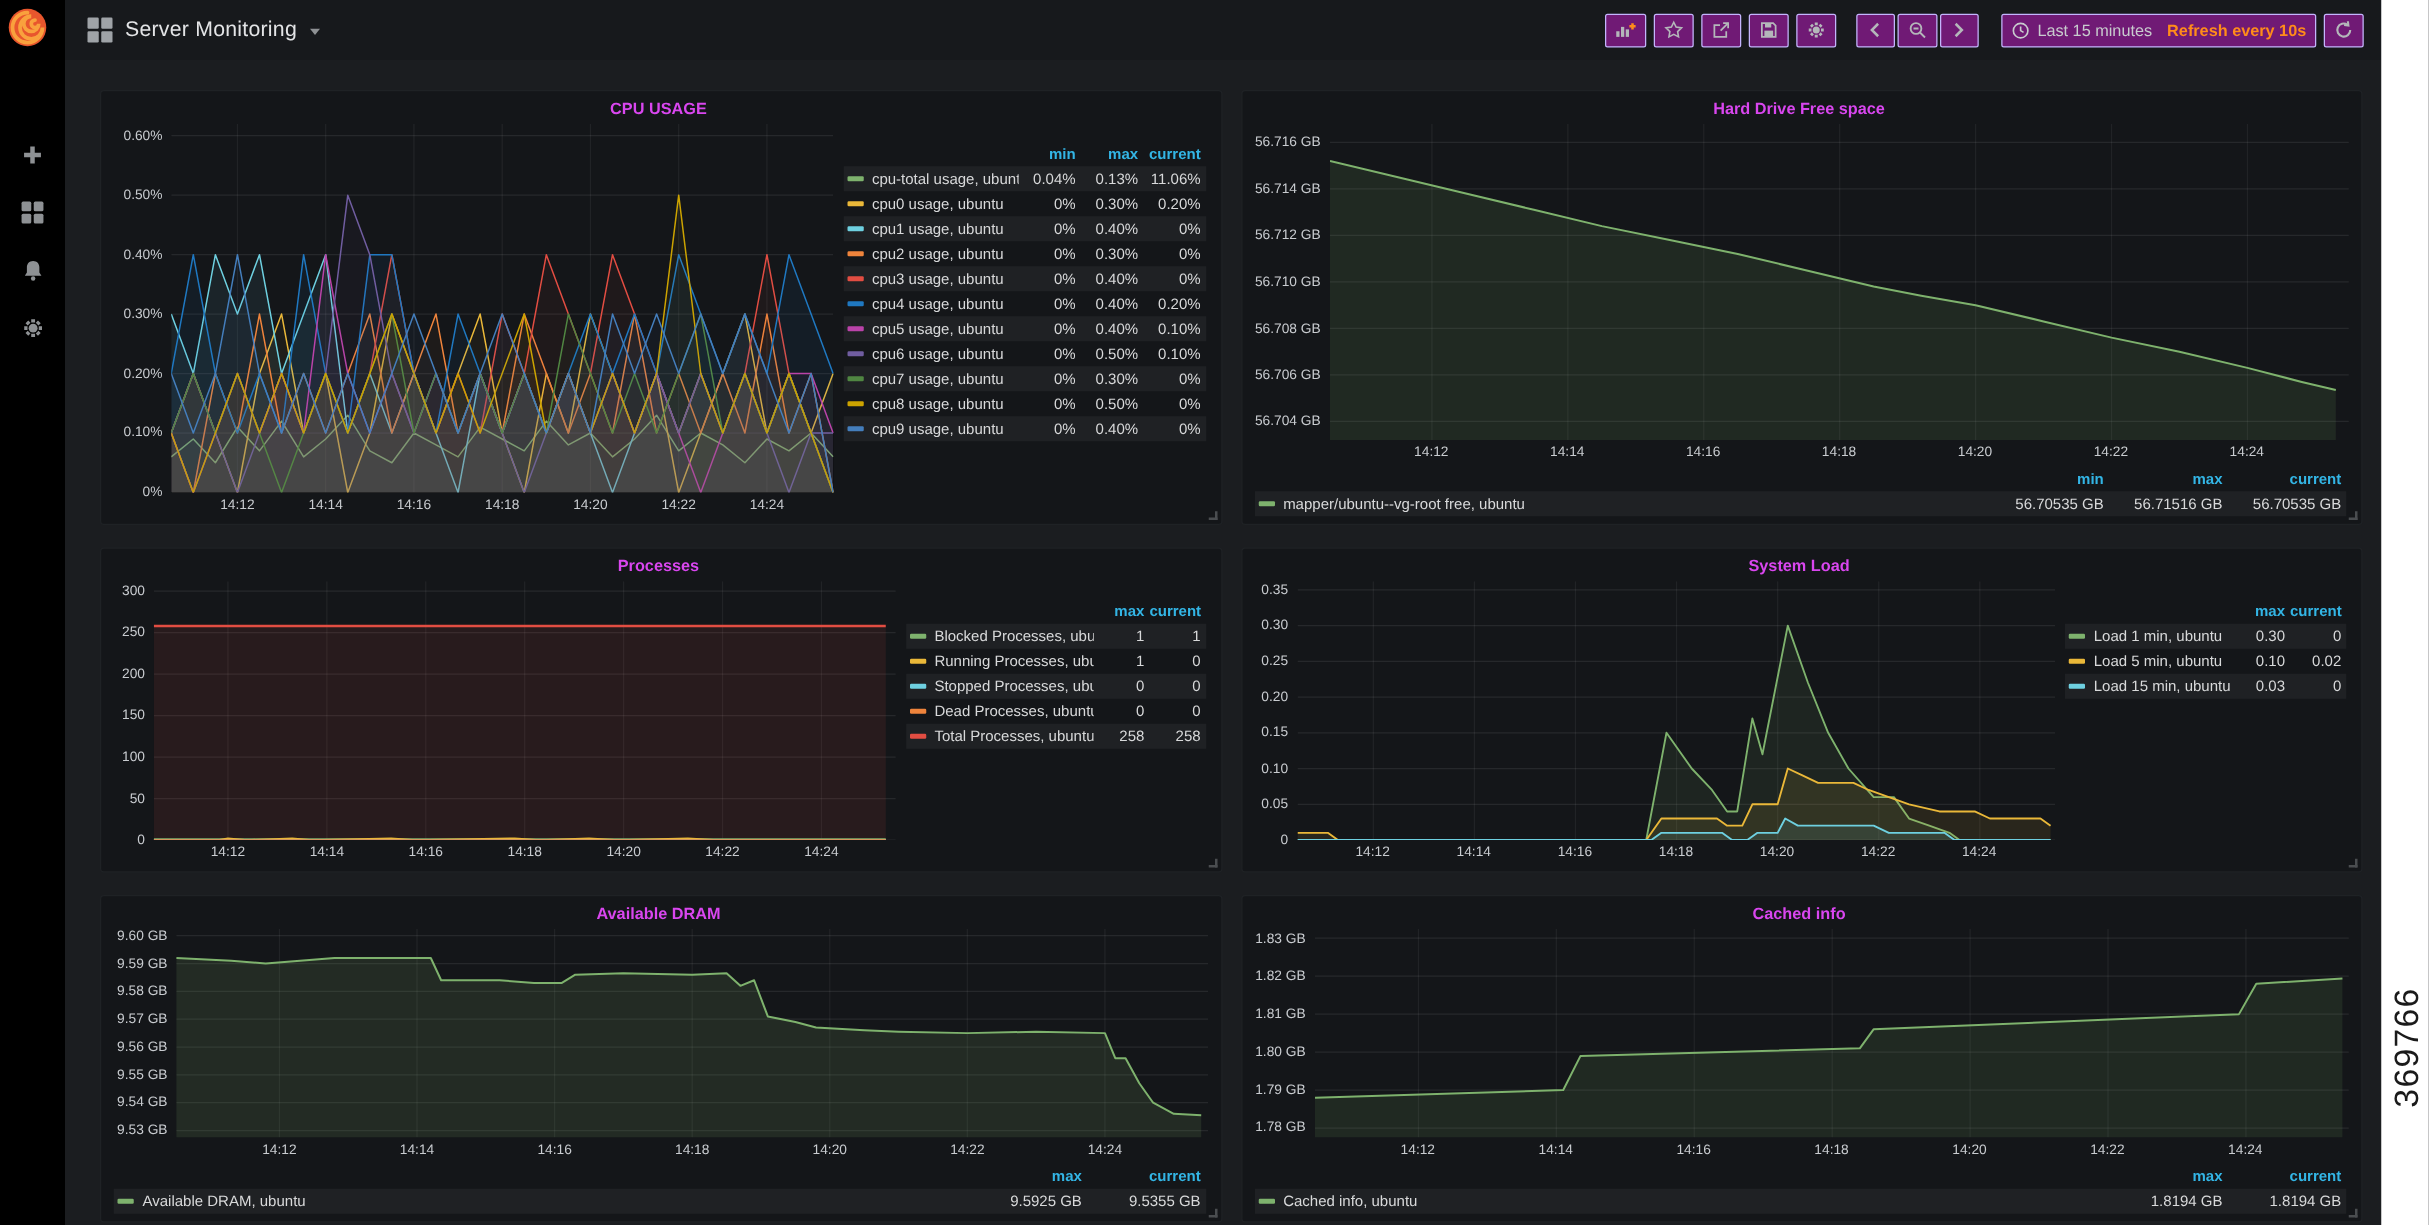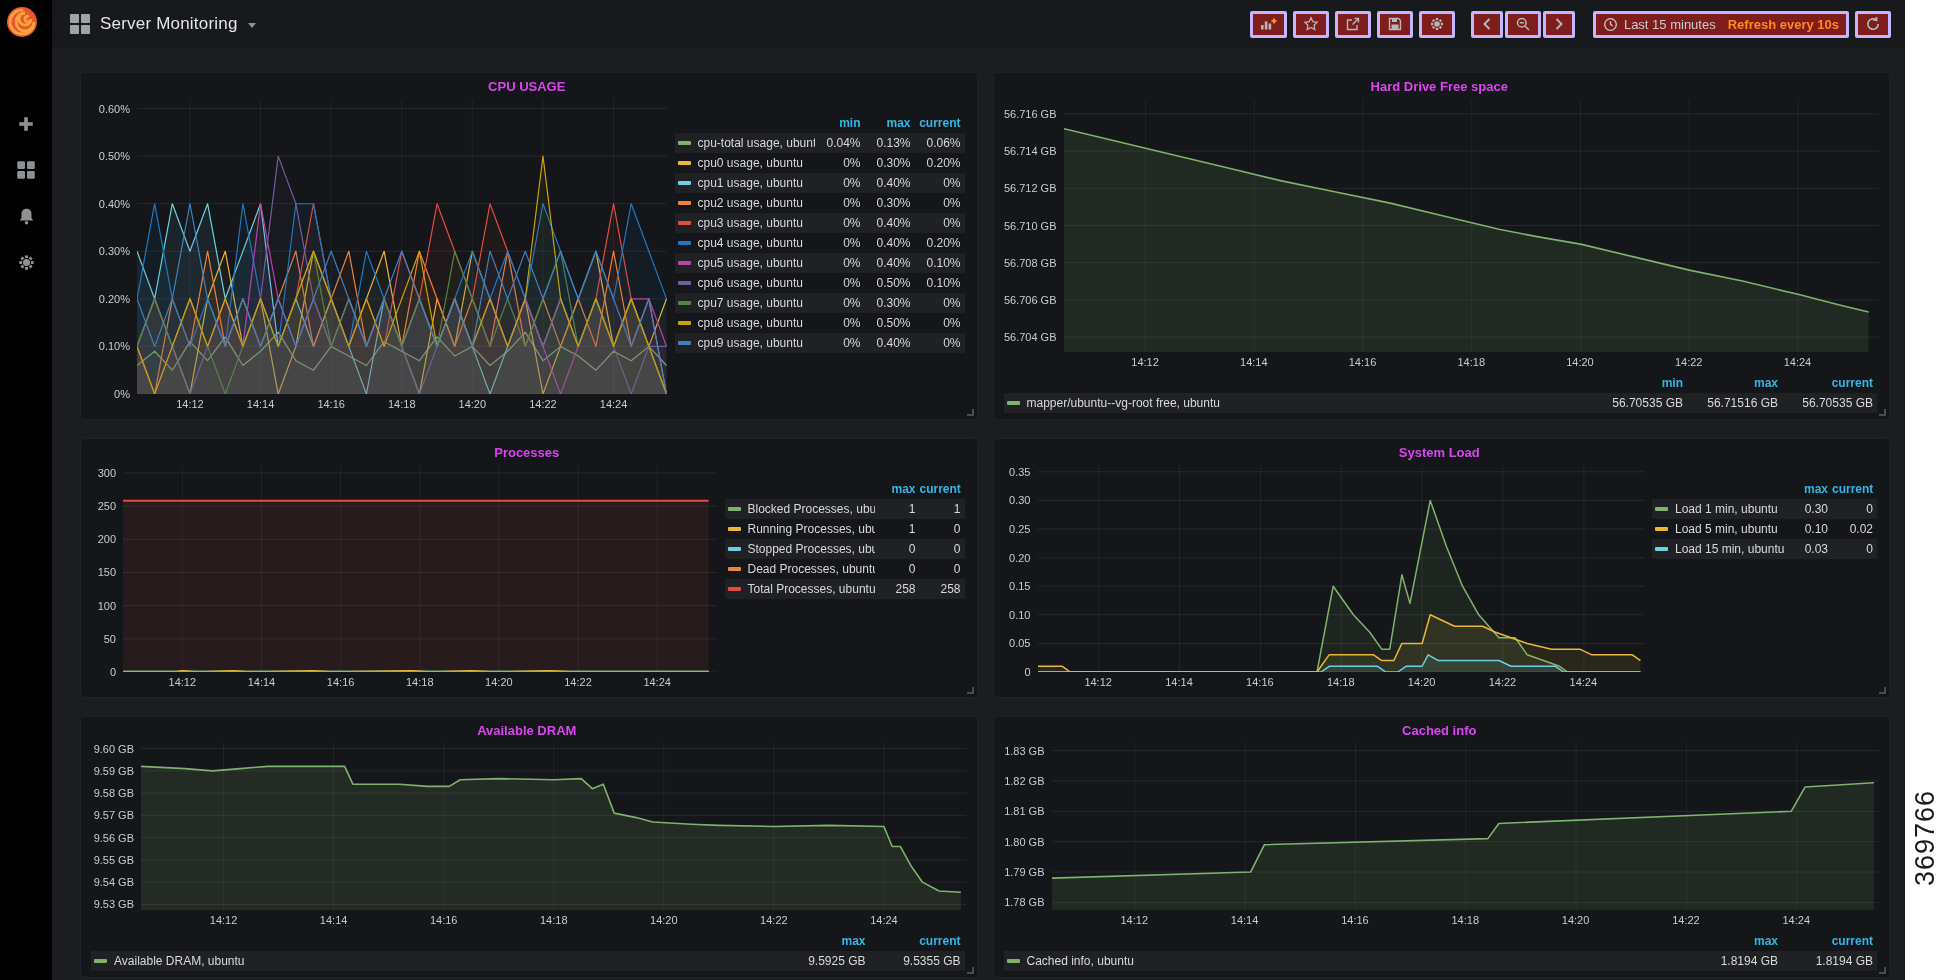--- a/index.html
+++ b/index.html
@@ -12,21 +12,21 @@
   .side-btn { width:24px; height:24px; display:flex; align-items:center; justify-content:center; cursor:pointer; color:#8e9194; }
   
   .main { position:absolute; left:52px; top:0; right:38px; bottom:0; background:#1b1d20; }
   .topbar { height:48px; display:flex; align-items:center; padding:0 14px 0 18px; background:#17191c; }
   .dash-picker { display:flex; align-items:center; gap:10px; cursor:pointer; }
   .grid-ico { display:grid; grid-template-columns:9px 9px; grid-template-rows:9px 9px; gap:2px; }
   .grid-ico span { background:#9fa3a7; border-radius:1px; }
   .dash-title { color:#e3e4e6; font-size:17px; font-weight:400; letter-spacing:.2px; }
   .caret { width:0; height:0; border-left:4px solid transparent; border-right:4px solid transparent; border-top:5px solid #8e9194; margin-top:3px; }
   .toolbar { margin-left:auto; display:flex; align-items:center; gap:6px; }
-  .tb-btn { height:27px; min-width:31px; padding:0 7px; background:#7f1d1d; border:3px solid #c4b5fd;
+  .tb-btn { height:27px; min-width:31px; padding:0 7px; background:#701a75; border:1px solid #c4b5fd;
     border-radius:2px; display:flex; align-items:center; justify-content:center; gap:6px; cursor:pointer; color:#b4b7ba; }
   .tb-group { display:flex; gap:2px; margin-left:10px; }
   .tb-time { margin-left:12px; font-size:13px; }
   .tb-time .range { color:#c8cbce; }
   .tb-time .refresh { font-weight:700; margin-left:6px; }
   svg.ico { display:block; }
   
   .content { position:absolute; top:48px; left:0; right:0; bottom:0; padding:24px 15px 0 28px;
     display:grid; grid-template-columns:1fr 1fr; grid-template-rows:348px 260px 262px; gap:18px 15px; }
   .panel { background:#141619; border:1px solid #1f2225; border-radius:3px; position:relative;
@@ -261,21 +261,21 @@
               <span class="lgd-val">max</span>
               <span class="lgd-val">current</span>
             </div>
             <div class="lgd-row data">
               <span class="lgd-name">
                 <span class="swatch" style="background: rgb(126, 178, 109);"></span>
                 <span>cpu-total usage, ubuntu</span>
               </span>
               <span class="lgd-val">0.04%</span>
               <span class="lgd-val">0.13%</span>
-              <span class="lgd-val">0.06%</span>
+              <span class="lgd-val">11.06%</span>
             </div>
             <div class="lgd-row data">
               <span class="lgd-name">
                 <span class="swatch" style="background: rgb(234, 184, 57);"></span>
                 <span>cpu0 usage, ubuntu</span>
               </span>
               <span class="lgd-val">0%</span>
               <span class="lgd-val">0.30%</span>
               <span class="lgd-val">0.20%</span>
             </div>

